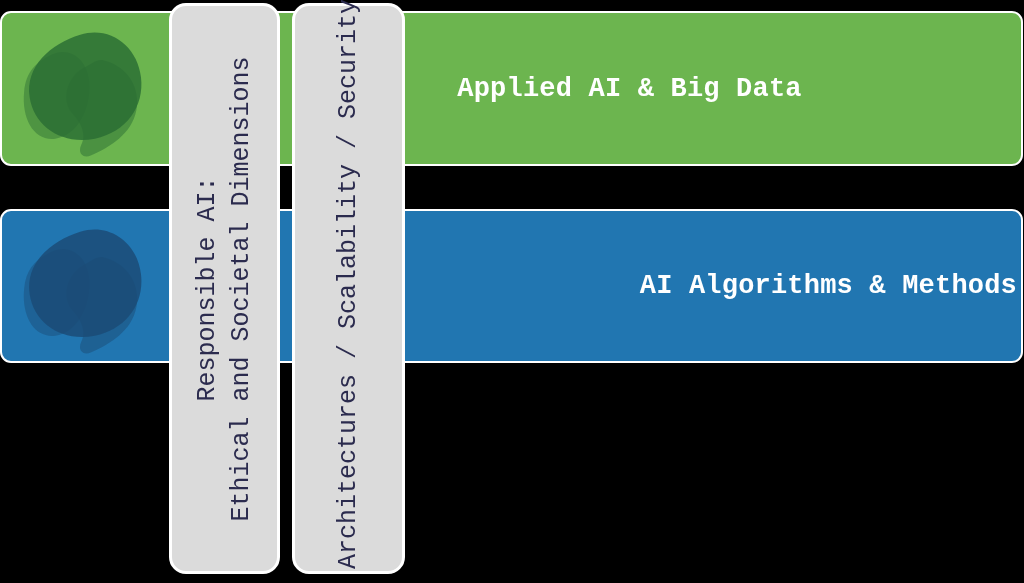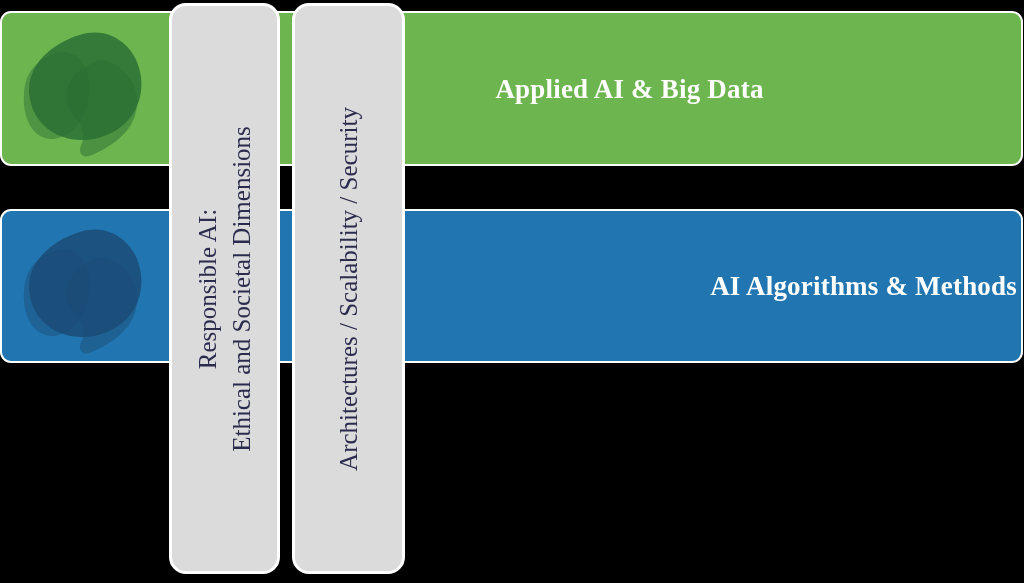--- a/index.html
+++ b/index.html
@@ -1,20 +1,20 @@
 <!DOCTYPE html>
 <html><head>
 <meta charset="utf-8">
 <style>
   html,body{margin:0;padding:0;background:#000;}
   .canvas{
     position:relative;
     width:1024px;height:583px;
     overflow:hidden;
-    font-family:Liberation Serif, serif;
+    font-family:Liberation Mono, monospace;
     background:#000;
   }
   
   .hbar{
     position:absolute;
     left:0;width:1023px;
     border:2.5px solid #fff;
     border-radius:11px;
     box-sizing:border-box;
     z-index:1;

